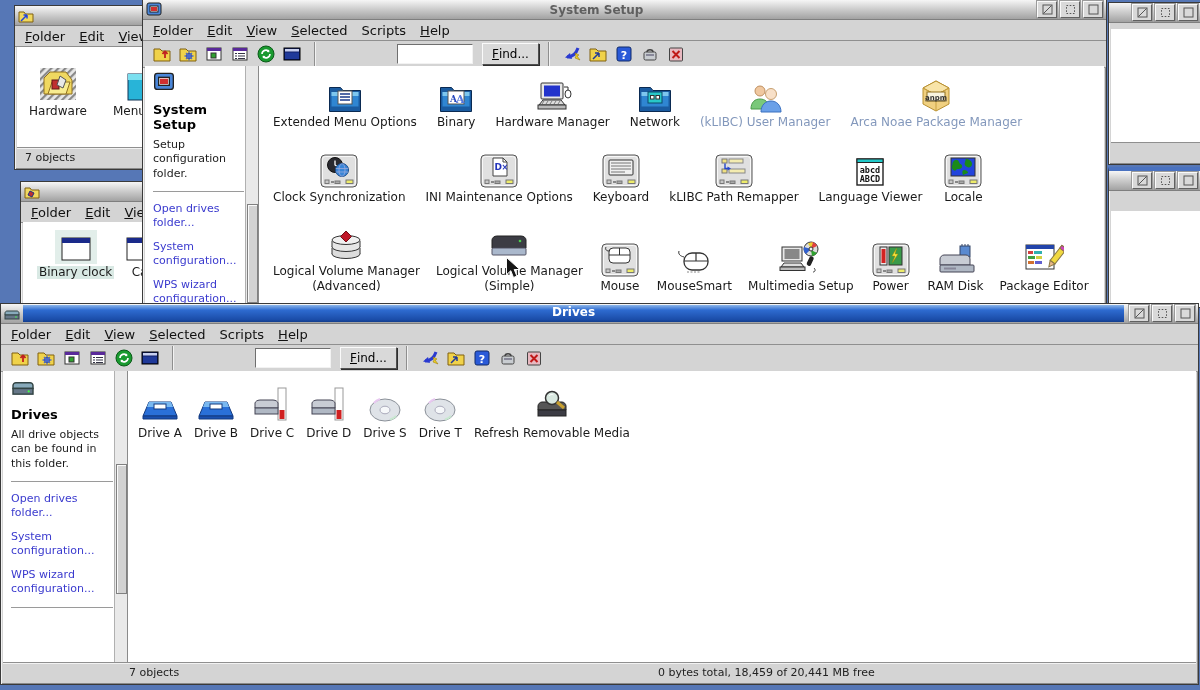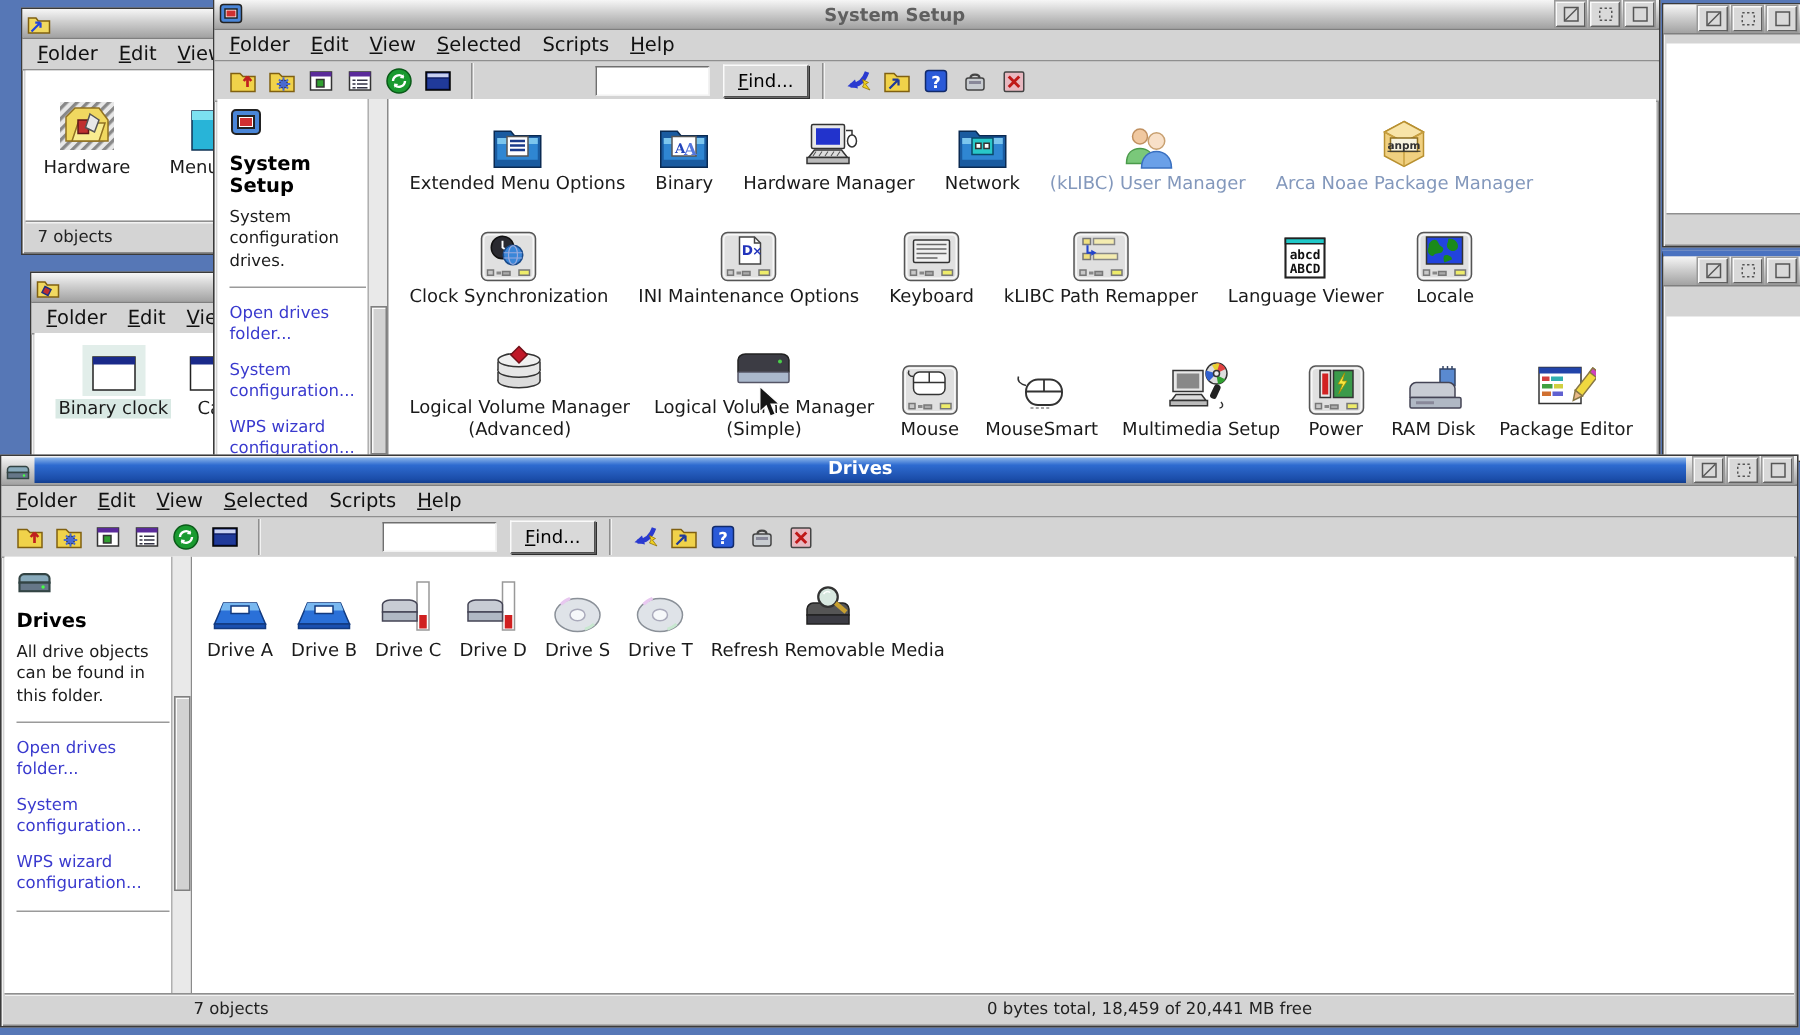--- a/index.html
+++ b/index.html
@@ -348,21 +348,21 @@
         </span>
       </div>
     <div class="content">
       <div class="sidebar">
         <span><svg width="22" height="20" viewBox="0 0 16 15">
               <rect x="1" y="1" width="14" height="12" rx="2" fill="#4a86d8" stroke="#222"></rect>
               <rect x="4" y="4" width="8" height="6" fill="#fff" stroke="#222"></rect>
               <rect x="5" y="5" width="6" height="4" fill="#d03030"></rect>
             </svg></span>
         <div class="sb-head">System Setup</div>
-        <div class="sb-desc">System configuration drives.</div>
+        <div class="sb-desc">Setup configuration folder.</div>
         <hr class="sb-hr">
         <div>
             <div class="sb-link">Open drives folder...</div>
             <div class="sb-link">System configuration...</div>
             <div class="sb-link">WPS wizard configuration...</div>
           </div>
         
         
         <div class="vscroll">
             <div class="vthumb" style="top:138px;height:97px"></div>

